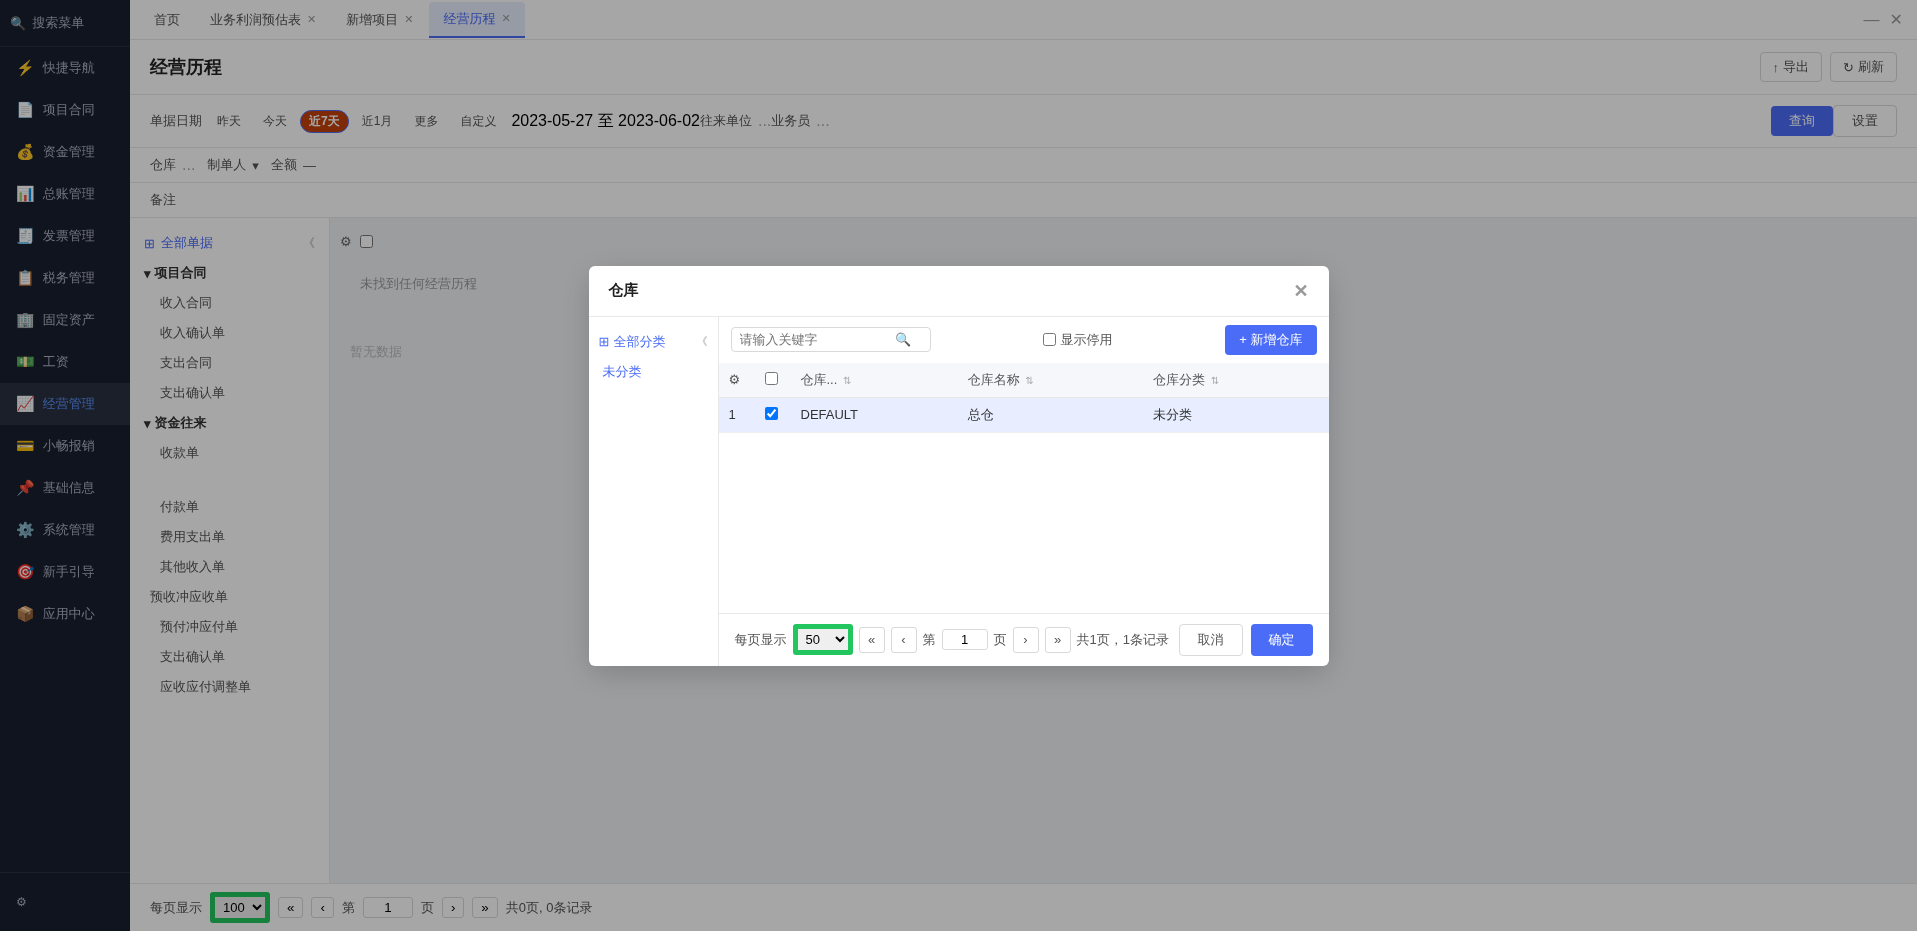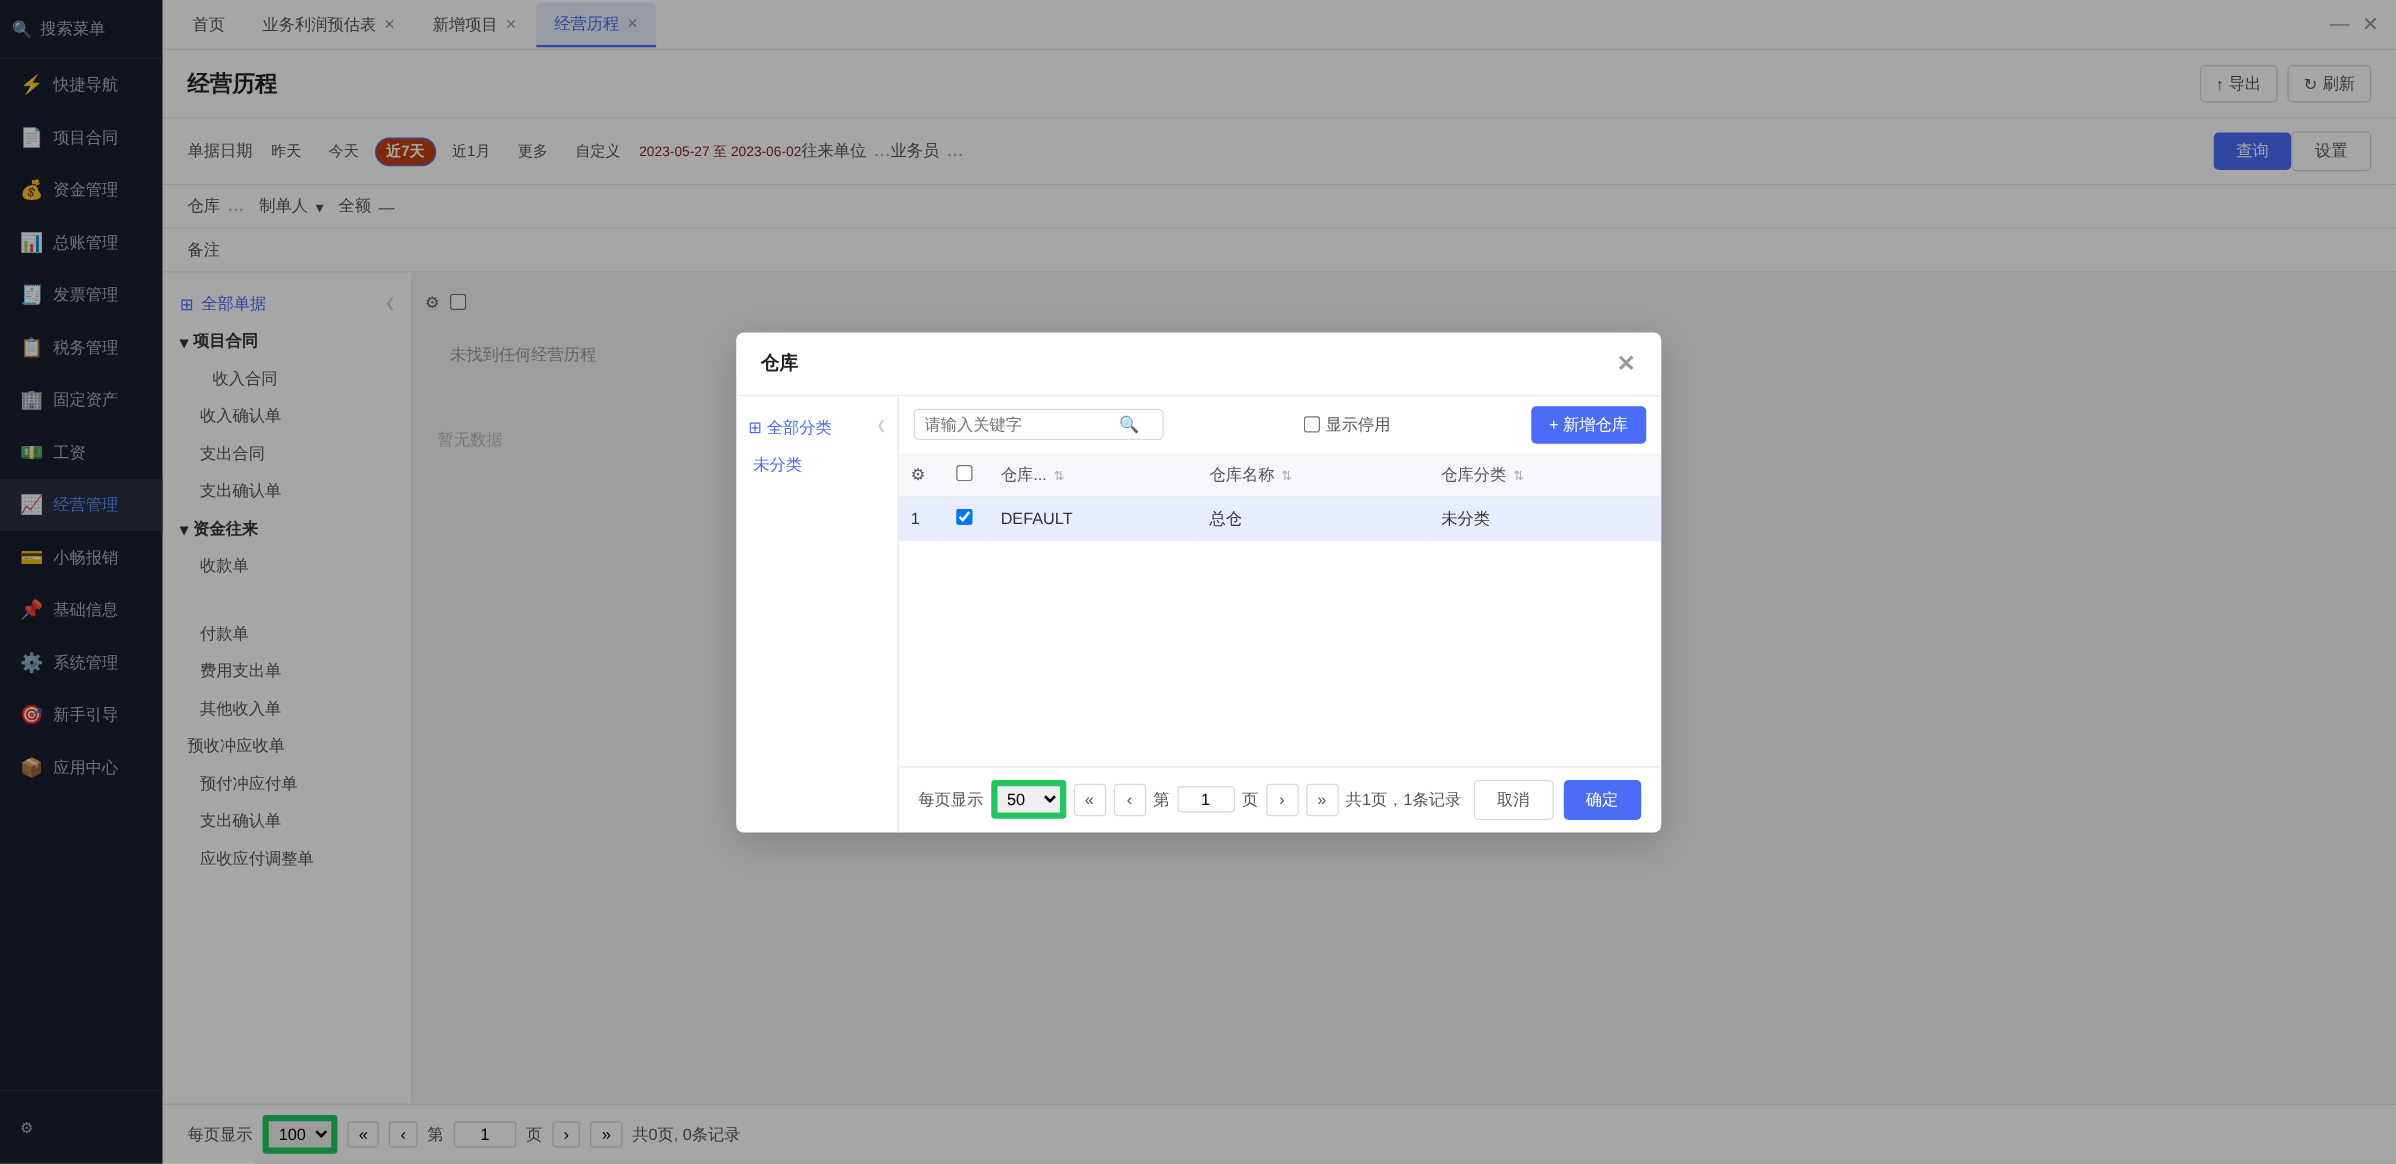--- a/index.html
+++ b/index.html
@@ -51,21 +51,21 @@
     
     .filter-bar {
       background: #fff; padding: 10px 20px; display: flex; flex-wrap: wrap; gap: 0; align-items: center;
       border-bottom: 1px solid #e8e8e8;
     }
     .filter-item { display: flex; align-items: center; gap: 6px; font-size: 13px; color: #555; }
     .filter-label { color: #555; white-space: nowrap; }
     .date-tag { display: flex; gap: 4px; }
     .date-btn { padding: 2px 8px; border-radius: 3px; cursor: pointer; font-size: 12px; color: #555; border: 1px solid transparent; }
     .date-btn.active { background: #c2410c; color: #fff; border-color: #4a6cf7; border-radius: 12px; font-weight: bold; }
-    .date-range { font-size: 11px; color: #7f1d1d; }
+    .date-range { font-size: 16px; color: #000000; }
     .filter-dots { color: #aaa; cursor: pointer; font-size: 16px; }
     .btn-primary { padding: 6px 18px; background: #4a6cf7; color: #fff; border: none; border-radius: 4px; cursor: pointer; font-size: 13px; }
     .btn-default { padding: 6px 18px; background: #fff; color: #555; border: 1px solid #d9d9d9; border-radius: 4px; cursor: pointer; font-size: 13px; }
 
     
     .filter-row2 {
       background: #fff; padding: 8px 20px; display: flex; gap: 12px; align-items: center;
       border-bottom: 1px solid #e8e8e8;
     }
 
@@ -303,21 +303,21 @@
 
     <div class="left-panel">
       <div class="left-panel-header">
         <span>⊞</span>
         <span>全部单据</span>
         <span style="flex:1"></span>
         <span style="color:#999;font-size:12px;">《</span>
       </div>
       <div id="left-tree-container">
           <div class="tree-group" style="padding-left: 14px;"><span>▾</span>项目合同</div>
-          <div class="tree-item" style="padding-left: 40px; font-family: Liberation Serif, serif;">收入合同</div>
+          <div class="tree-item" style="padding-left: 30px; font-family: Liberation Serif, serif;">收入合同</div>
           <div class="tree-item" style="padding-left: 30px;">收入确认单</div>
           <div class="tree-item" style="padding-left: 30px;">支出合同</div>
           <div class="tree-item" style="padding-left: 30px;">支出确认单</div>
           <div class="tree-group" style="padding-left: 14px;"><span>▾</span>资金往来</div>
           <div class="tree-item" style="padding-left: 30px;">收款单</div>
           <div class="tree-item" style="padding-left: 30px; margin-top: 24px;">付款单</div>
           <div class="tree-item" style="padding-left: 30px;">费用支出单</div>
           <div class="tree-item" style="padding-left: 30px;">其他收入单</div>
           <div class="tree-item" style="">预收冲应收单</div>
           <div class="tree-item" style="padding-left: 30px;">预付冲应付单</div>

